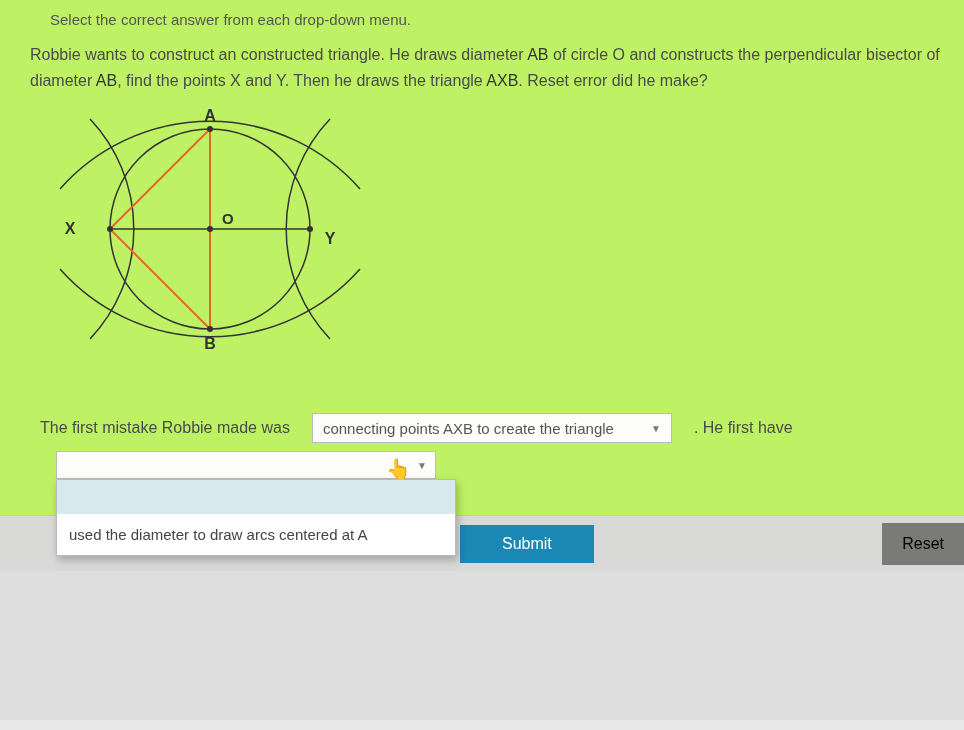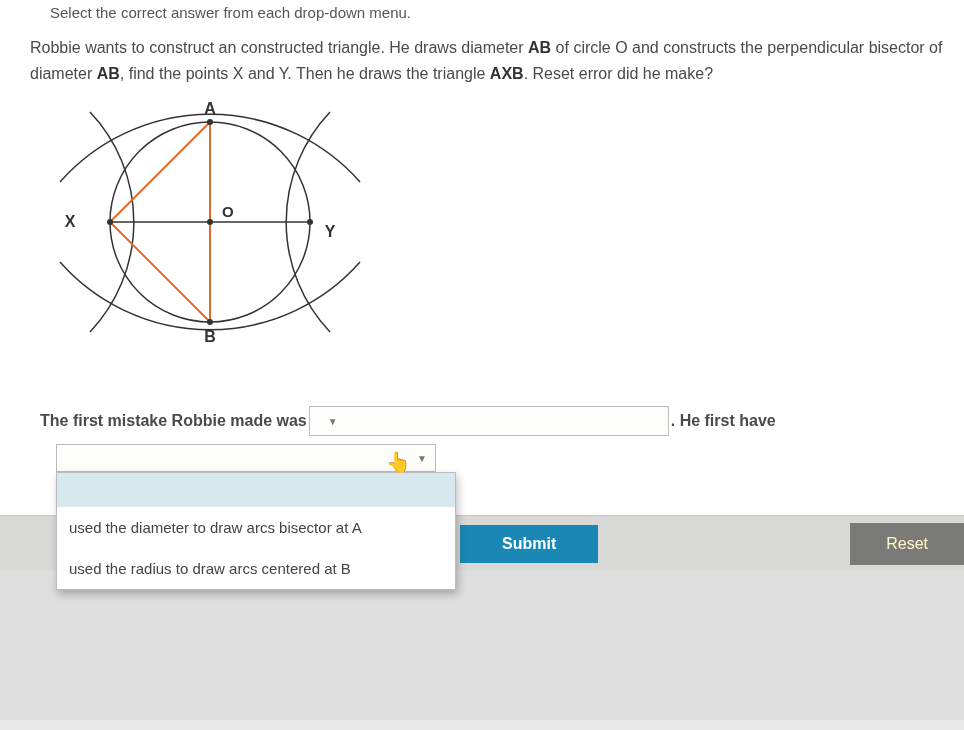--- a/index.html
+++ b/index.html
@@ -6,53 +6,52 @@
   body {
     font-family: Arial, Helvetica, sans-serif;
     background: #e8e8e8;
     width: 964px;
     height: 730px;
     overflow: hidden;
     position: relative;
     color: #4a4a4a;
   }
   .page {
-    background: #ffffff;
-    padding: 4px 20px 20px 40px;
+    background: #bef264;
+    padding: 11px 20px 20px 40px;
     min-height: 560px;
     position: relative;
   }
   .instruction {
     font-size: 15px;
     color: #555;
     padding-top: 0;
     margin-left: 10px;
   }
   .question {
     font-size: 16px;
     color: #4a4a4a;
     line-height: 1.6;
     margin-top: 14px;
     margin-left: -10px;
     padding-right: 0;
   }
-  .question b { font-weight: bold; color: #333; }
+  .question b { font-weight: normal; color: #333; }
   .diagram {
     margin-top: 6px;
     margin-left: -10px;
   }
   .answer-row {
     margin-top: 50px;
     font-size: 16px;
     color: #4a4a4a;
     display: flex;
     align-items: center;
     flex-wrap: wrap;
-    gap: 2px;
-    font-weight: bold;
+    gap: 22px;
   }
   .dropdown1 {
     display: inline-flex;
     align-items: center;
     border: 1px solid #bbb;
     background: #fdfdfb;
     padding: 4px 10px;
     font-size: 15px;
     color: #555;
     height: 30px;
@@ -119,32 +118,32 @@
     border-top: 1px solid #c8c8c6;
     display: flex;
     align-items: center;
     padding-left: 460px;
     z-index: 5;
   }
   .btn-submit {
     background: #1b87b5;
     color: #fff;
     font-size: 16px;
-    font-weight: 700;
+    font-weight: 400;
     padding: 10px 42px;
     border: none;
     cursor: pointer;
   }
   .btn-reset {
     position: absolute;
     right: 0;
     background: #7a7a78;
-    color: #fef9c3;
-    font-size: 16px;
-    padding: 12px 36px;
+    color: #000000;
+    font-size: 16px;
+    padding: 12px 20px;
     border: none;
     cursor: pointer;
   }
   .below {
     background: #dedede;
     height: 160px;
   }
 </style>
 </head>
 <body>
@@ -177,34 +176,34 @@
       <text x="180" y="250" text-anchor="middle" font-size="16" font-weight="bold" fill="#333">B</text>
       <text x="40" y="135" text-anchor="middle" font-size="16" font-weight="bold" fill="#333">X</text>
       <text x="300" y="145" text-anchor="middle" font-size="16" font-weight="bold" fill="#333">Y</text>
       <text x="192" y="125" font-size="15" font-weight="bold" fill="#333">O</text>
     </svg>
   </div>
 
   <div class="answer-row">
     <span>The first mistake Robbie made was</span>
     <span class="dropdown1">
+      <span>connecting points AXB to create the triangle</span>
       <span class="caret">▼</span>
     </span>
     <span>. He first have</span>
   </div>
 
   <div class="dropdown2-wrap">
     <div class="dropdown2-closed">
       <span class="caret">▼</span>
     </div>
     <span class="cursor-hand">👆</span>
     <div class="options-panel">
       <div class="opt blank hover"></div>
-      <div class="opt">used the diameter to draw arcs bisector at A</div>
-      <div class="opt">used the radius to draw arcs centered at B</div>
+      <div class="opt">used the diameter to draw arcs centered at A</div>
     </div>
   </div>
 
 </div>
 
 <div class="button-bar">
   <button class="btn-submit">Submit</button>
   <button class="btn-reset">Reset</button>
 </div>
 

